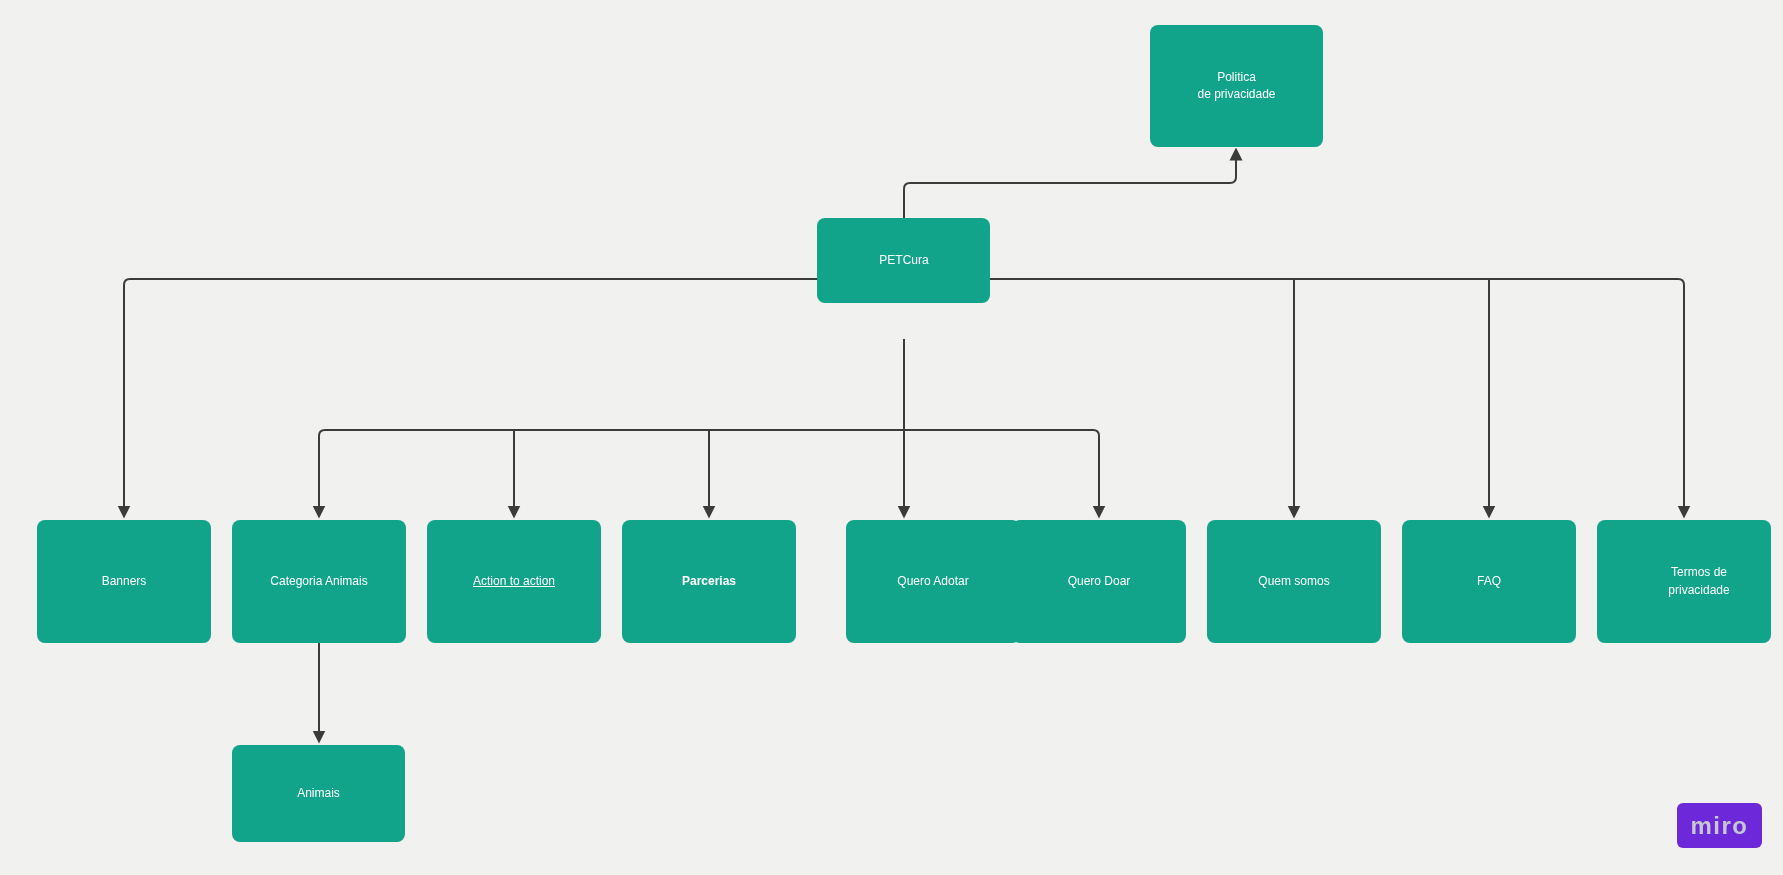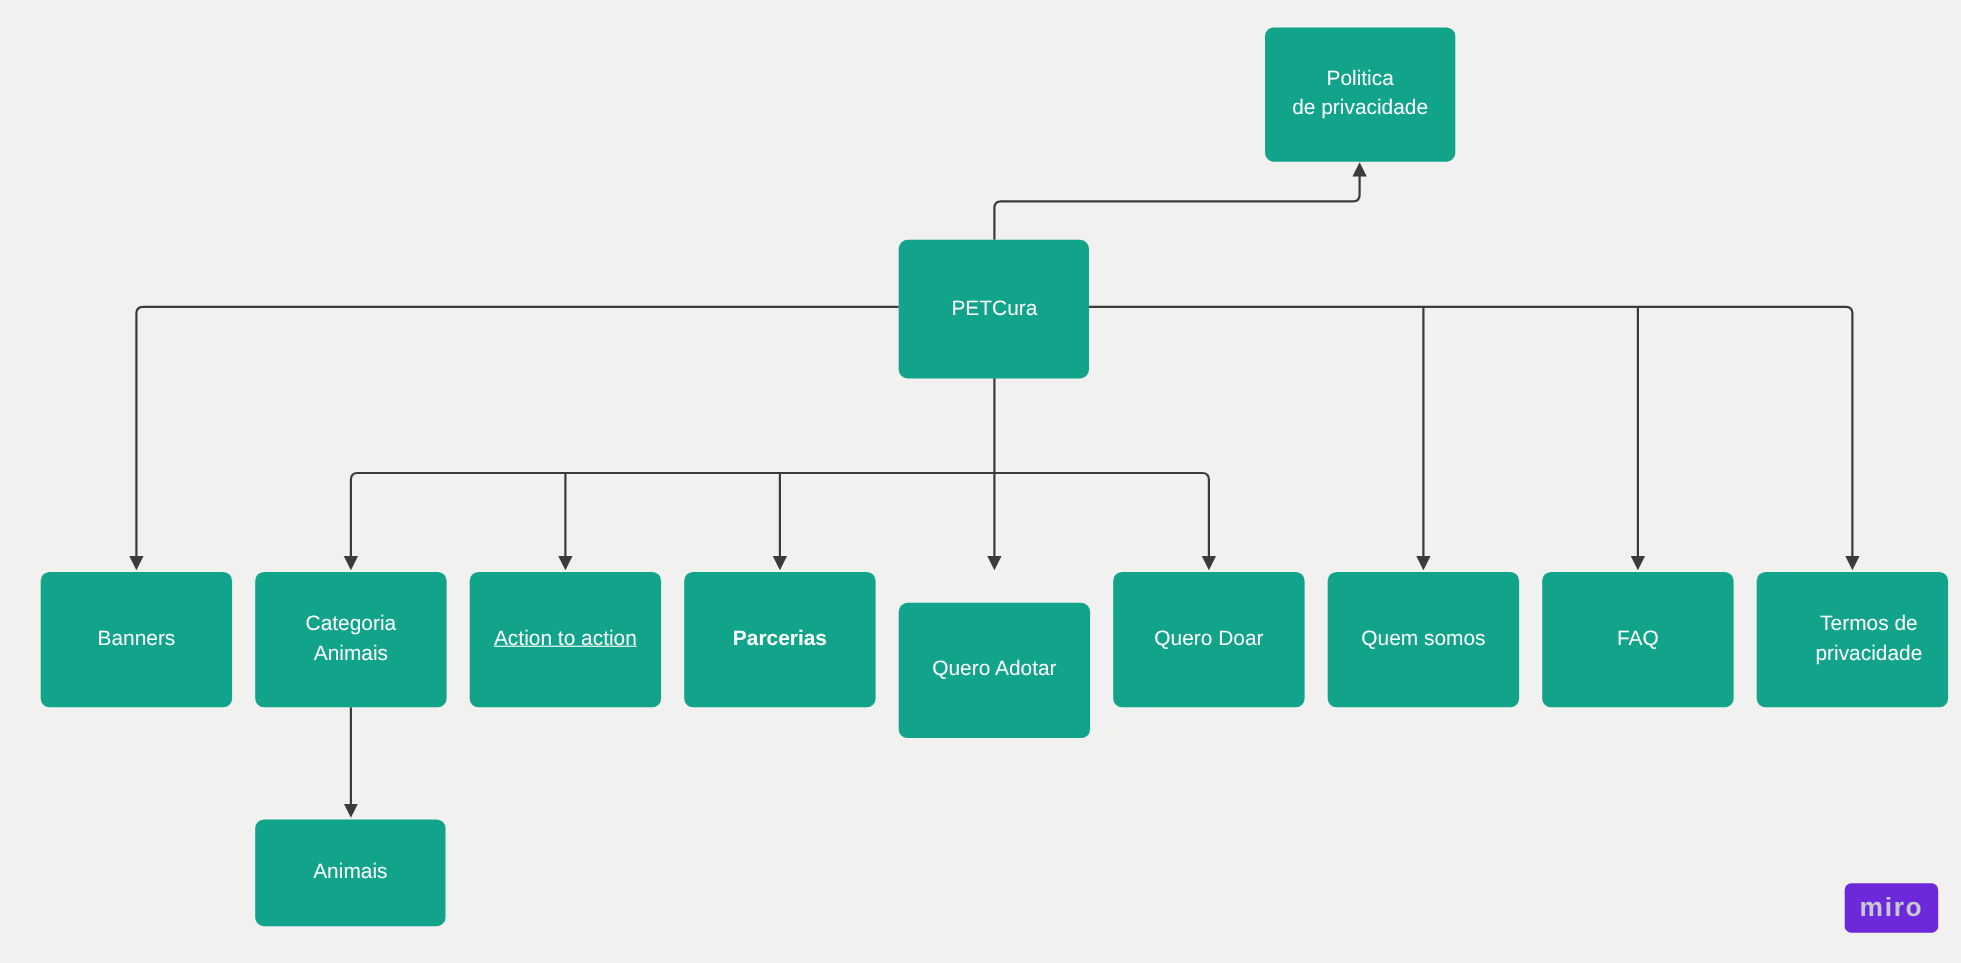--- a/index.html
+++ b/index.html
@@ -31,33 +31,33 @@
     border-radius: 8px;
     color: #ffffff;
     display: flex;
     align-items: center;
     justify-content: center;
     text-align: center;
     box-sizing: border-box;
     padding: 6px 10px;
   }
   .node-label {
-    font-size: 19px;
+    font-size: 12px;
     line-height: 1.42;
     white-space: pre-line;
   }
   
   #n-politica      { left: 1150px; top: 25px;  width: 173px; height: 122px; }
-  #n-petcura       { left: 817px;  top: 218px; width: 173px; height: 126px; padding-left: 11px; }
+  #n-petcura       { left: 817px;  top: 218px; width: 173px; height: 85px; padding-left: 11px; }
   .row             { top: 520px; }
   #n-banners       { left: 37px;   }
   #n-categoria     { left: 232px;  }
   #n-action        { left: 427px; text-decoration: underline;  }
   #n-parcerias     { left: 622px; font-weight: bold;  }
-  #n-quero-adotar  { left: 817px; margin-top: 28px;  }
+  #n-quero-adotar  { left: 846px;  }
   #n-quero-doar    { left: 1012px; }
   #n-quem-somos    { left: 1207px; }
   #n-faq           { left: 1402px; justify-content: center; }
   #n-termos        { left: 1597px; padding-left: 40px; }
   #n-animais       { left: 232px;  top: 745px; width: 173px; height: 97px; }
 
   .watermark {
     position: absolute;
     left: 1677px;
     top: 803px;

